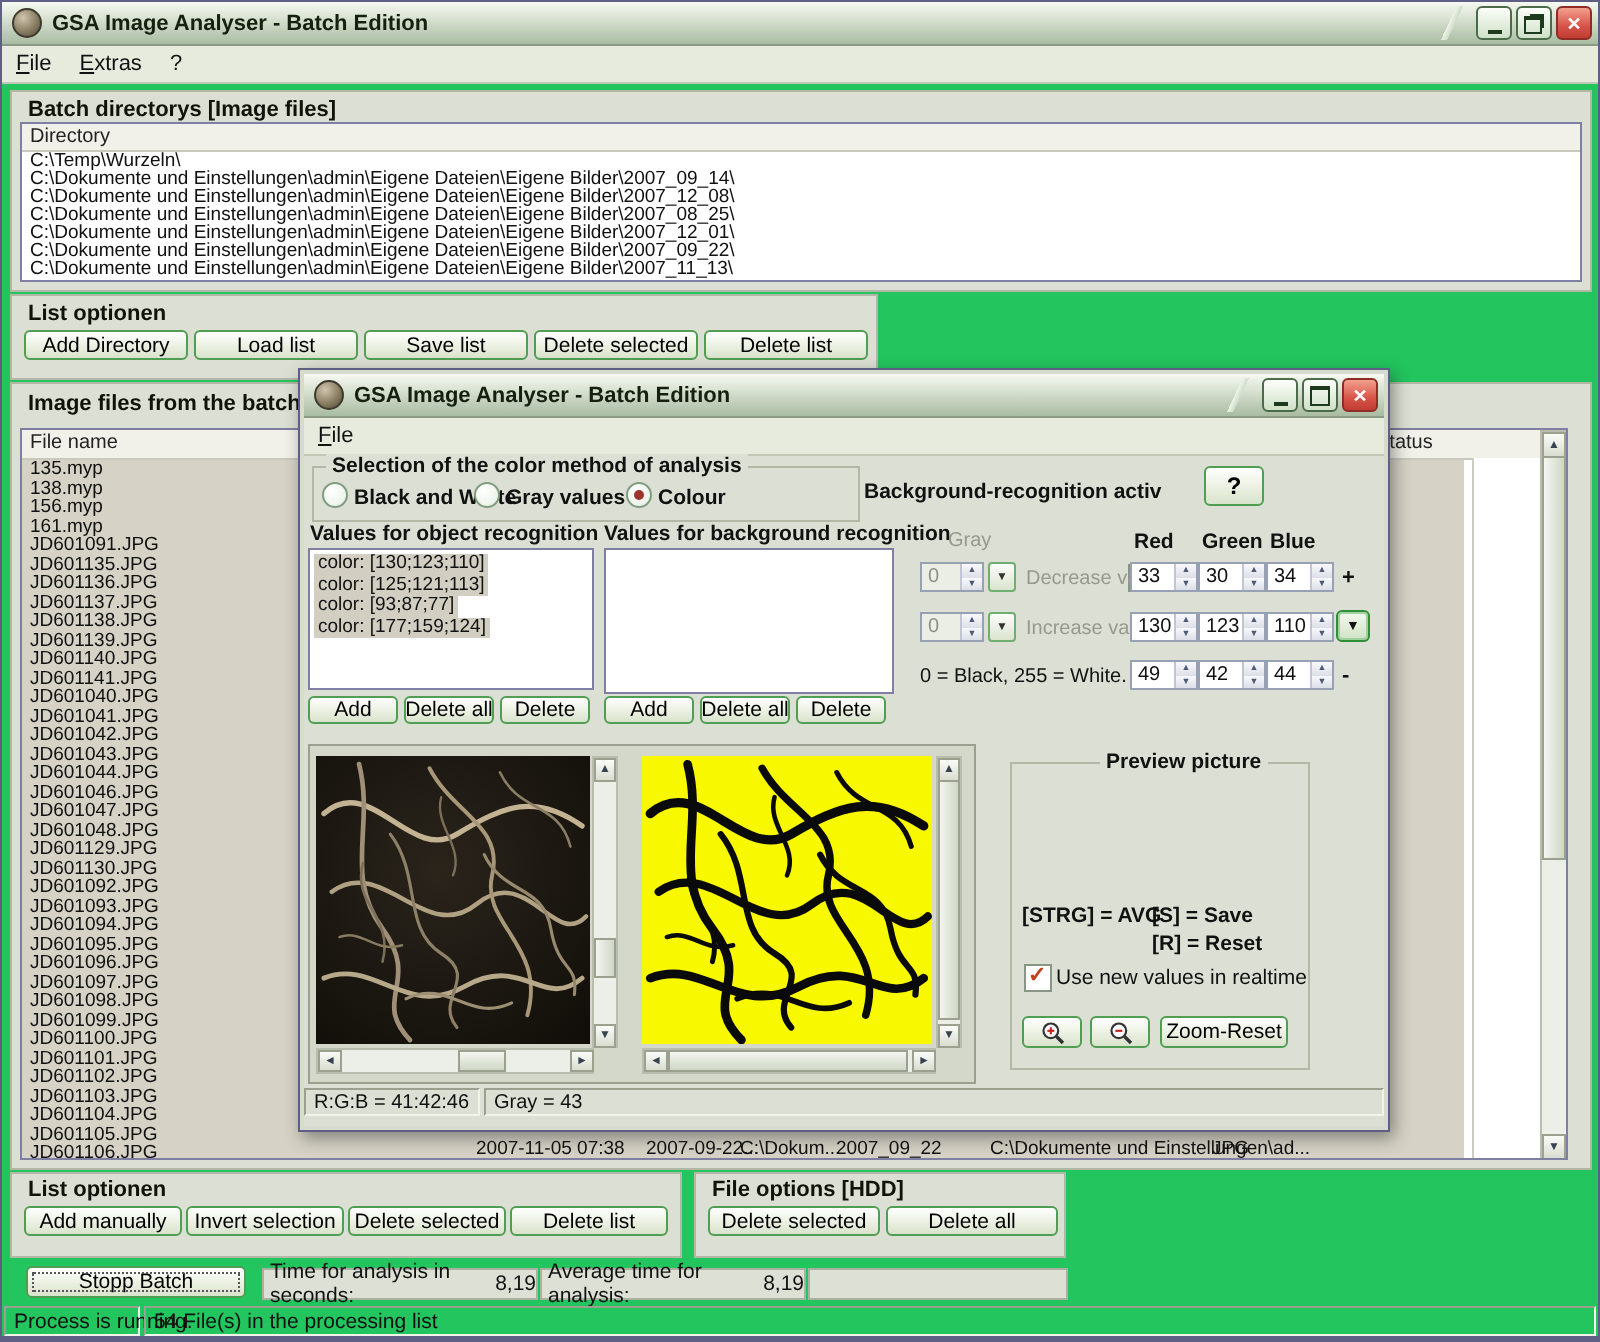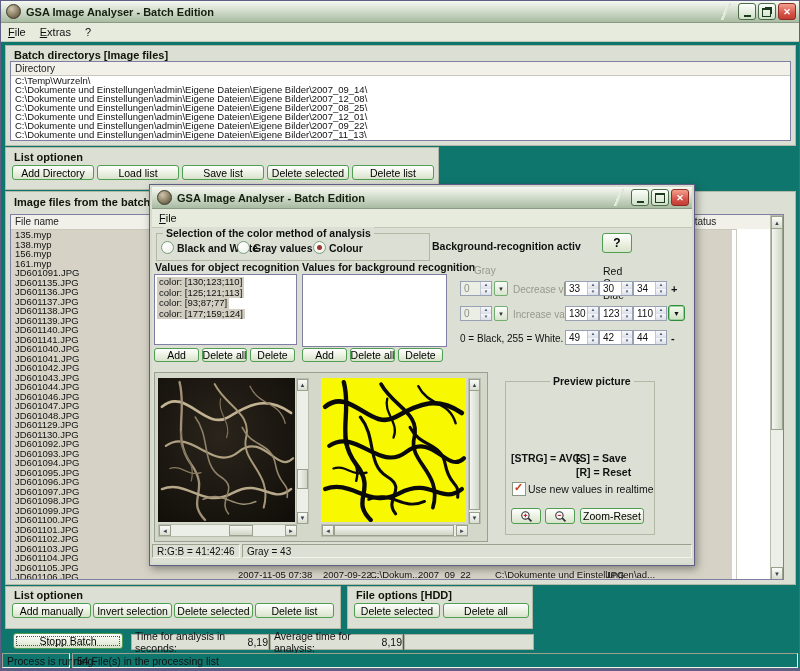--- a/index.html
+++ b/index.html
@@ -1,19 +1,19 @@
 <!DOCTYPE html>
 <html><head>
 <meta charset="utf-8">
 <style>
   html,body{margin:0;padding:0;}
   body{width:800px;height:671px;overflow:hidden;background:#dce0d4;
        font-family:"Liberation Sans",sans-serif;font-size:11px;color:#111;}
   .abs{position:absolute;}
-  #main{position:relative;width:798px;height:669px;border:1px solid #5f5f86;background:#0f766e;}
+  #main{position:relative;width:798px;height:669px;border:1px solid #5f5f86;background:#22c55e;}
 
   
   .titlebar{height:21px;background:linear-gradient(#f6f9f2,#ccd8c5 55%,#a9bba2);
             border-bottom:1px solid #8a9a84;display:flex;align-items:center;}
   .appicon{width:13px;height:13px;border-radius:50%;margin:0 5px 0 5px;
            background:radial-gradient(circle at 35% 30%,#cfc5ae,#8a7f63 55%,#4d463a);
            border:1px solid #3e3a2e;}
   .tb-title{font-weight:bold;font-size:11px;color:#15200f;white-space:nowrap;}
   .tb-btns{margin-left:auto;display:flex;align-items:center;gap:2px;padding-right:3px;}
   .slash{width:12px;height:17px;margin-right:4px;
@@ -89,21 +89,21 @@
                  text-align:center;color:#4c5a76;}
   .spin.dis{background:#ebeee4;}
   .spin.dis .num{color:#8d9185;}
   .ddbtn{box-sizing:border-box;width:14px;height:15px;border:1px solid #6fae6f;border-radius:2px;
          background:linear-gradient(#fbfdf9,#d9e4cf);font-size:6px;color:#333;
          display:flex;align-items:center;justify-content:center;}
   .greenbtn{box-sizing:border-box;width:17px;height:16px;border:1px solid #2f8e37;border-radius:3px;
          box-shadow:inset 0 0 0 1px #9fd09f;background:linear-gradient(#f3f9ef,#cfe2c4);
          font-size:7px;display:flex;align-items:center;justify-content:center;color:#111;}
   .graylbl{color:#96998c;font-size:10px;}
-  .rgbhead{font-weight:normal;font-size:10.5px;margin-left:36px;}
+  .rgbhead{font-weight:bold;font-size:10.5px;}
   .hint{font-weight:bold;font-size:10.5px;}
   .sep-v{position:absolute;width:1px;background:#c9ccbf;}
 </style>
 </head>
 <body>
 
 <div id="main">
 
   <div class="titlebar">
     <span class="appicon"></span>

